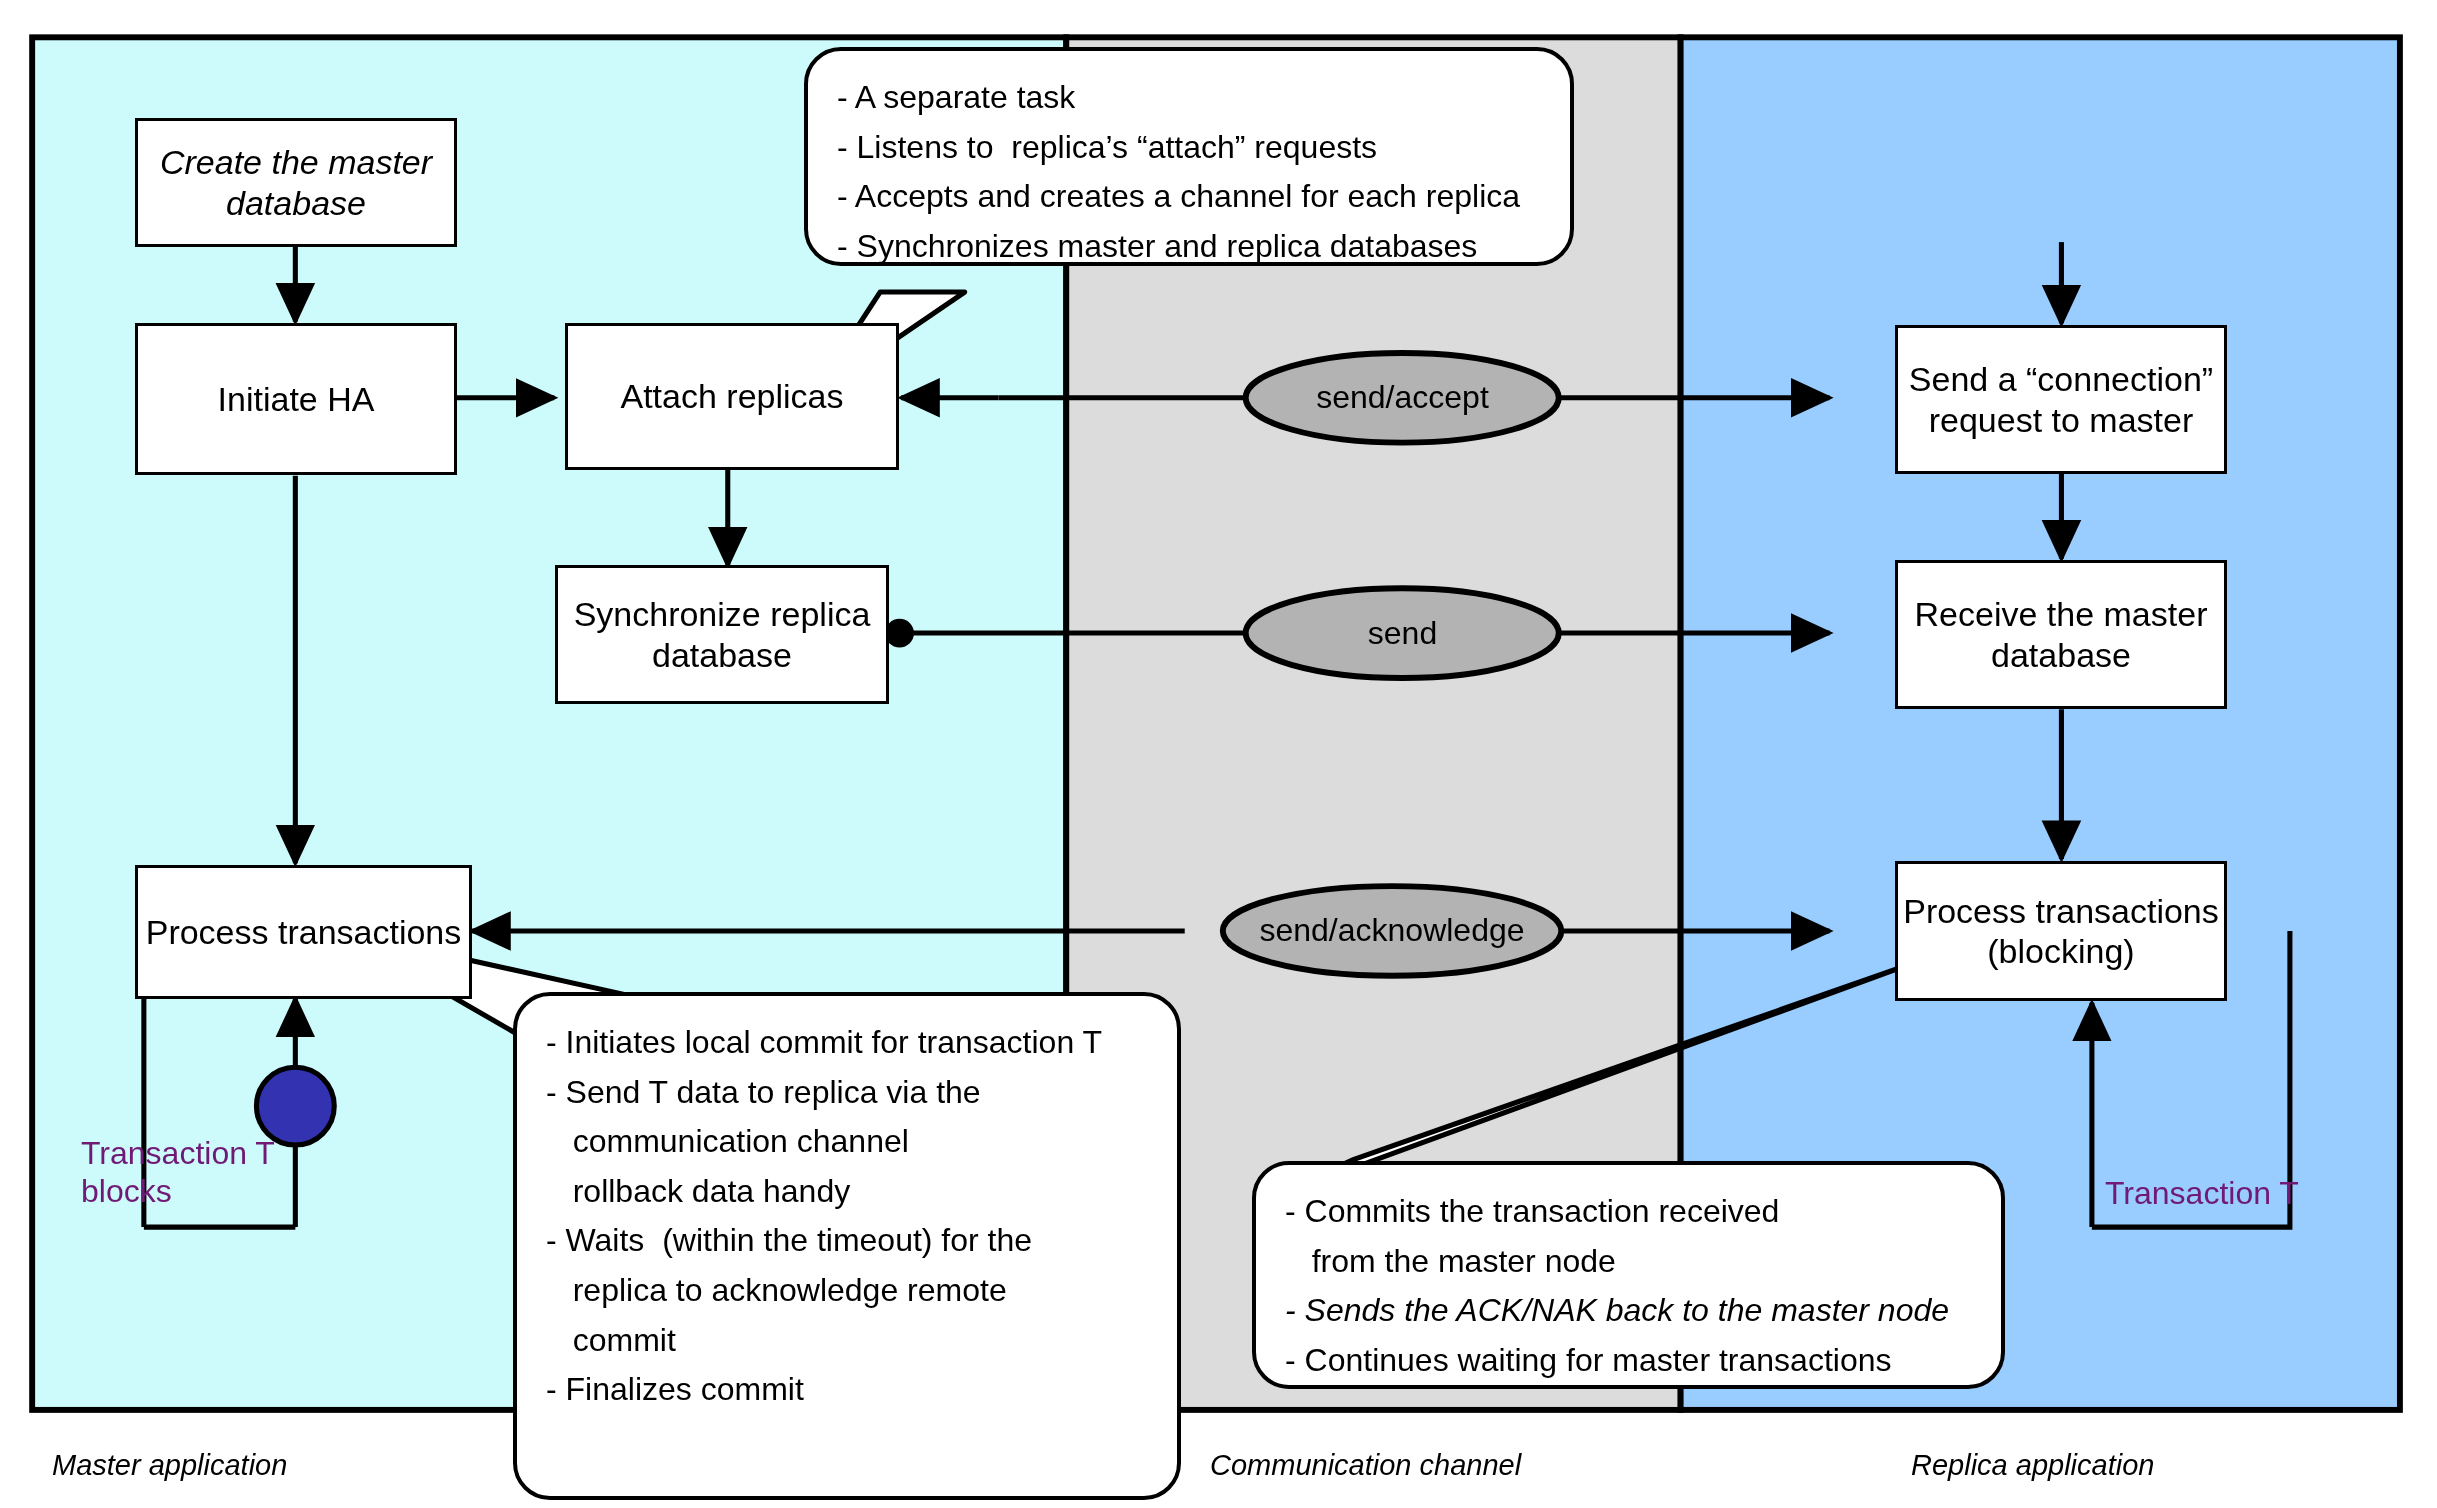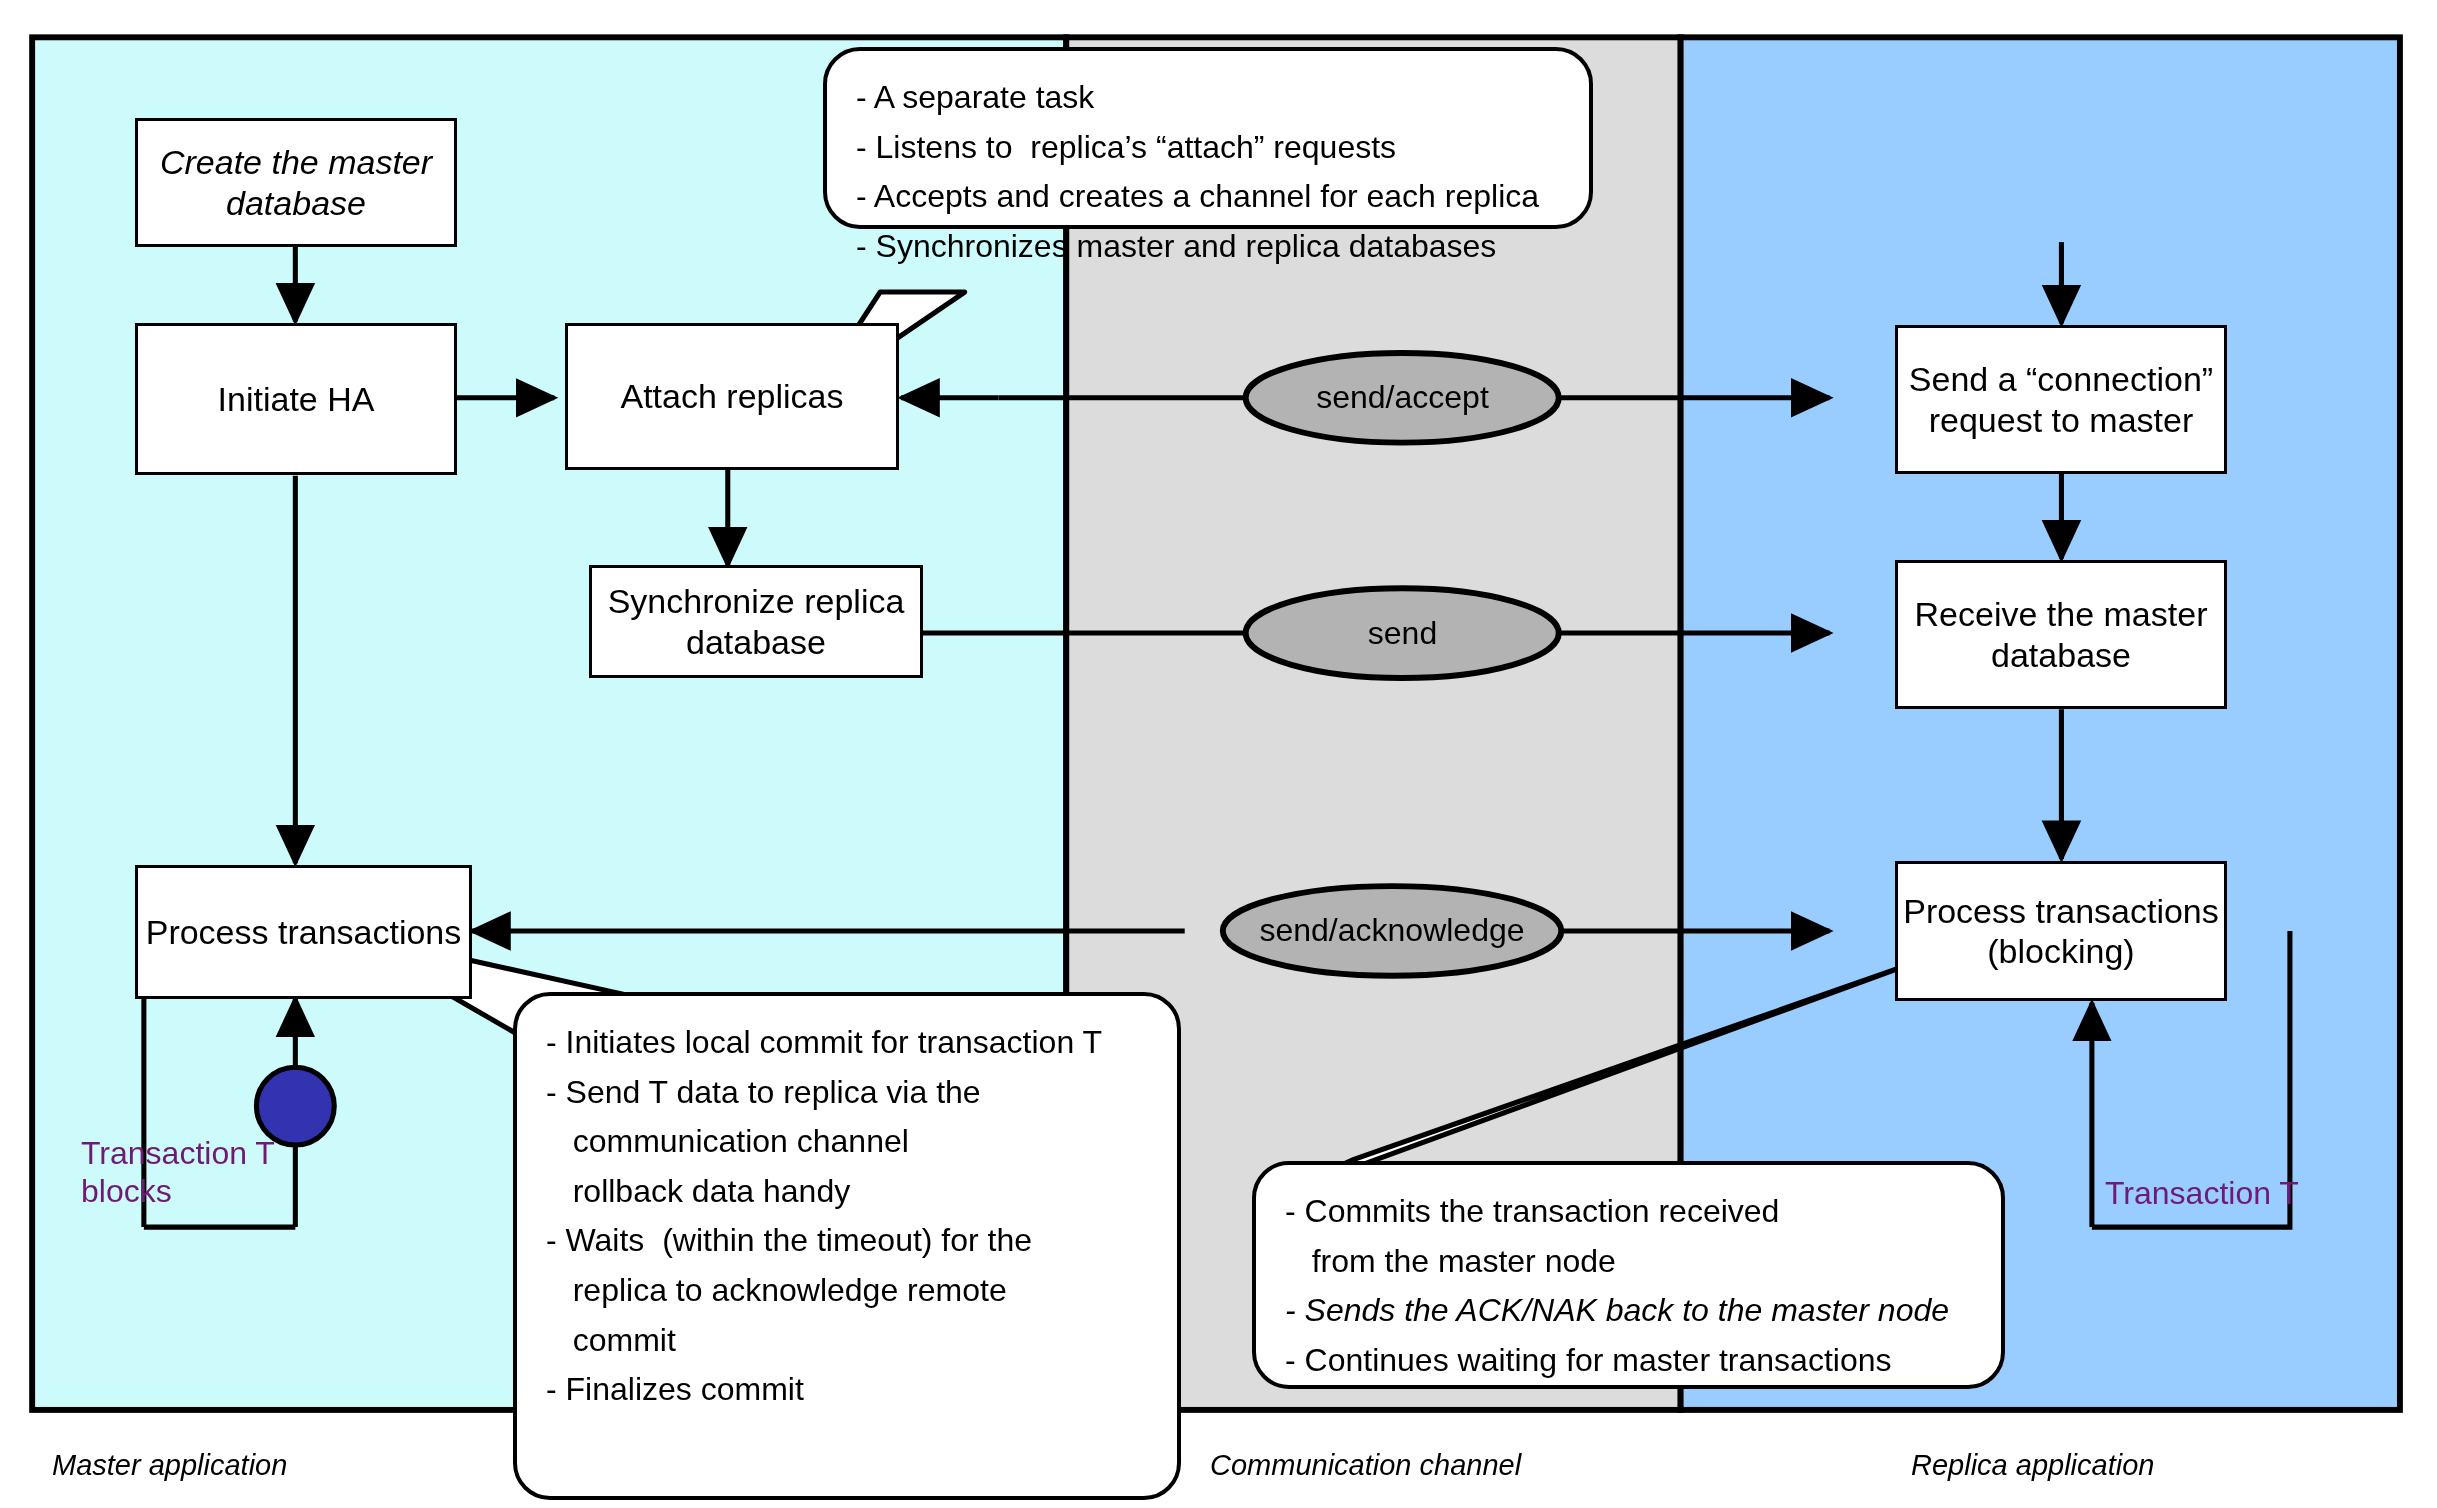--- a/index.html
+++ b/index.html
@@ -106,21 +106,21 @@
   </div>
 
   <div class="procbox" style="left:135px;top:323px;width:322px;height:152px;">
     <span style="white-space:pre-line;">Initiate HA</span>
   </div>
 
   <div class="procbox" style="left:565px;top:323px;width:334px;height:147px;">
     <span style="white-space:pre-line;">Attach replicas</span>
   </div>
 
-  <div class="procbox" style="left:589px;top:565px;width:334px;height:113px;">
+  <div class="procbox" style="left:555px;top:565px;width:334px;height:139px;">
     <span style="white-space:pre-line;">Synchronize replica
 database</span>
   </div>
 
   <div class="procbox" style="left:135px;top:865px;width:337px;height:134px;">
     <span style="white-space:pre-line;">Process transactions</span>
   </div>
 
 
   <div class="procbox" style="left:1895px;top:325px;width:332px;height:149px;">
@@ -146,21 +146,21 @@
   </div>
   <div class="chanlabel" style="left:1223px;top:905px;width:338px;height:51px;">
     <span>send/acknowledge</span>
   </div>
 
   <div class="loopcap" style="left:81px;top:1134px;width:271px;">Transaction T
 blocks</div>
 
   <div class="loopcap" style="left:2105px;top:1174px;width:279px;">Transaction T</div>
 
-  <div class="callout" style="left:804px;top:47px;width:770px;height:182px;margin-left:19px;">
+  <div class="callout" style="left:804px;top:47px;width:770px;height:219px;">
     <ul>
       <li>- A separate task</li>
       <li>- Listens to  replica’s “attach” requests</li>
       <li>- Accepts and creates a channel for each replica</li>
       <li>- Synchronizes master and replica databases</li>
     </ul>
   </div>
 
   <div class="callout" style="left:513px;top:992px;width:668px;height:508px;">
     <ul>

